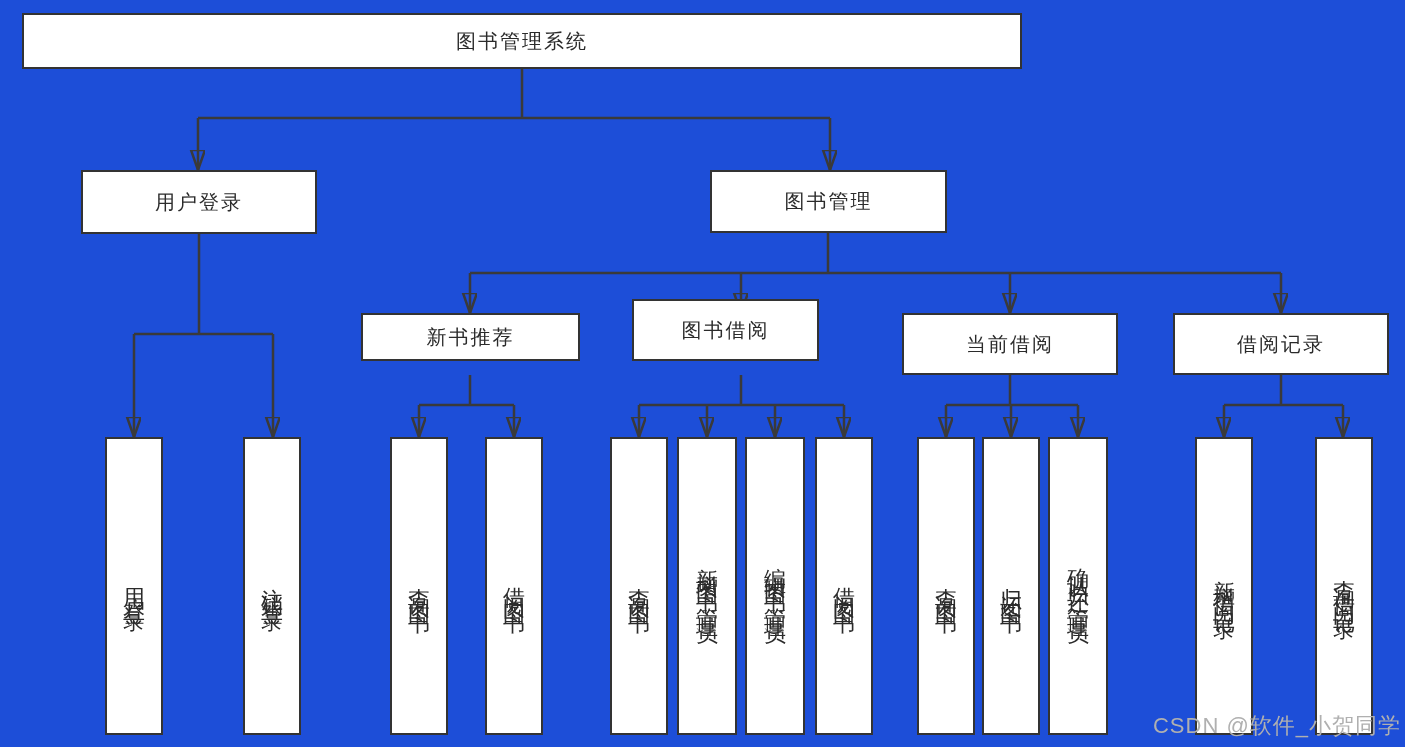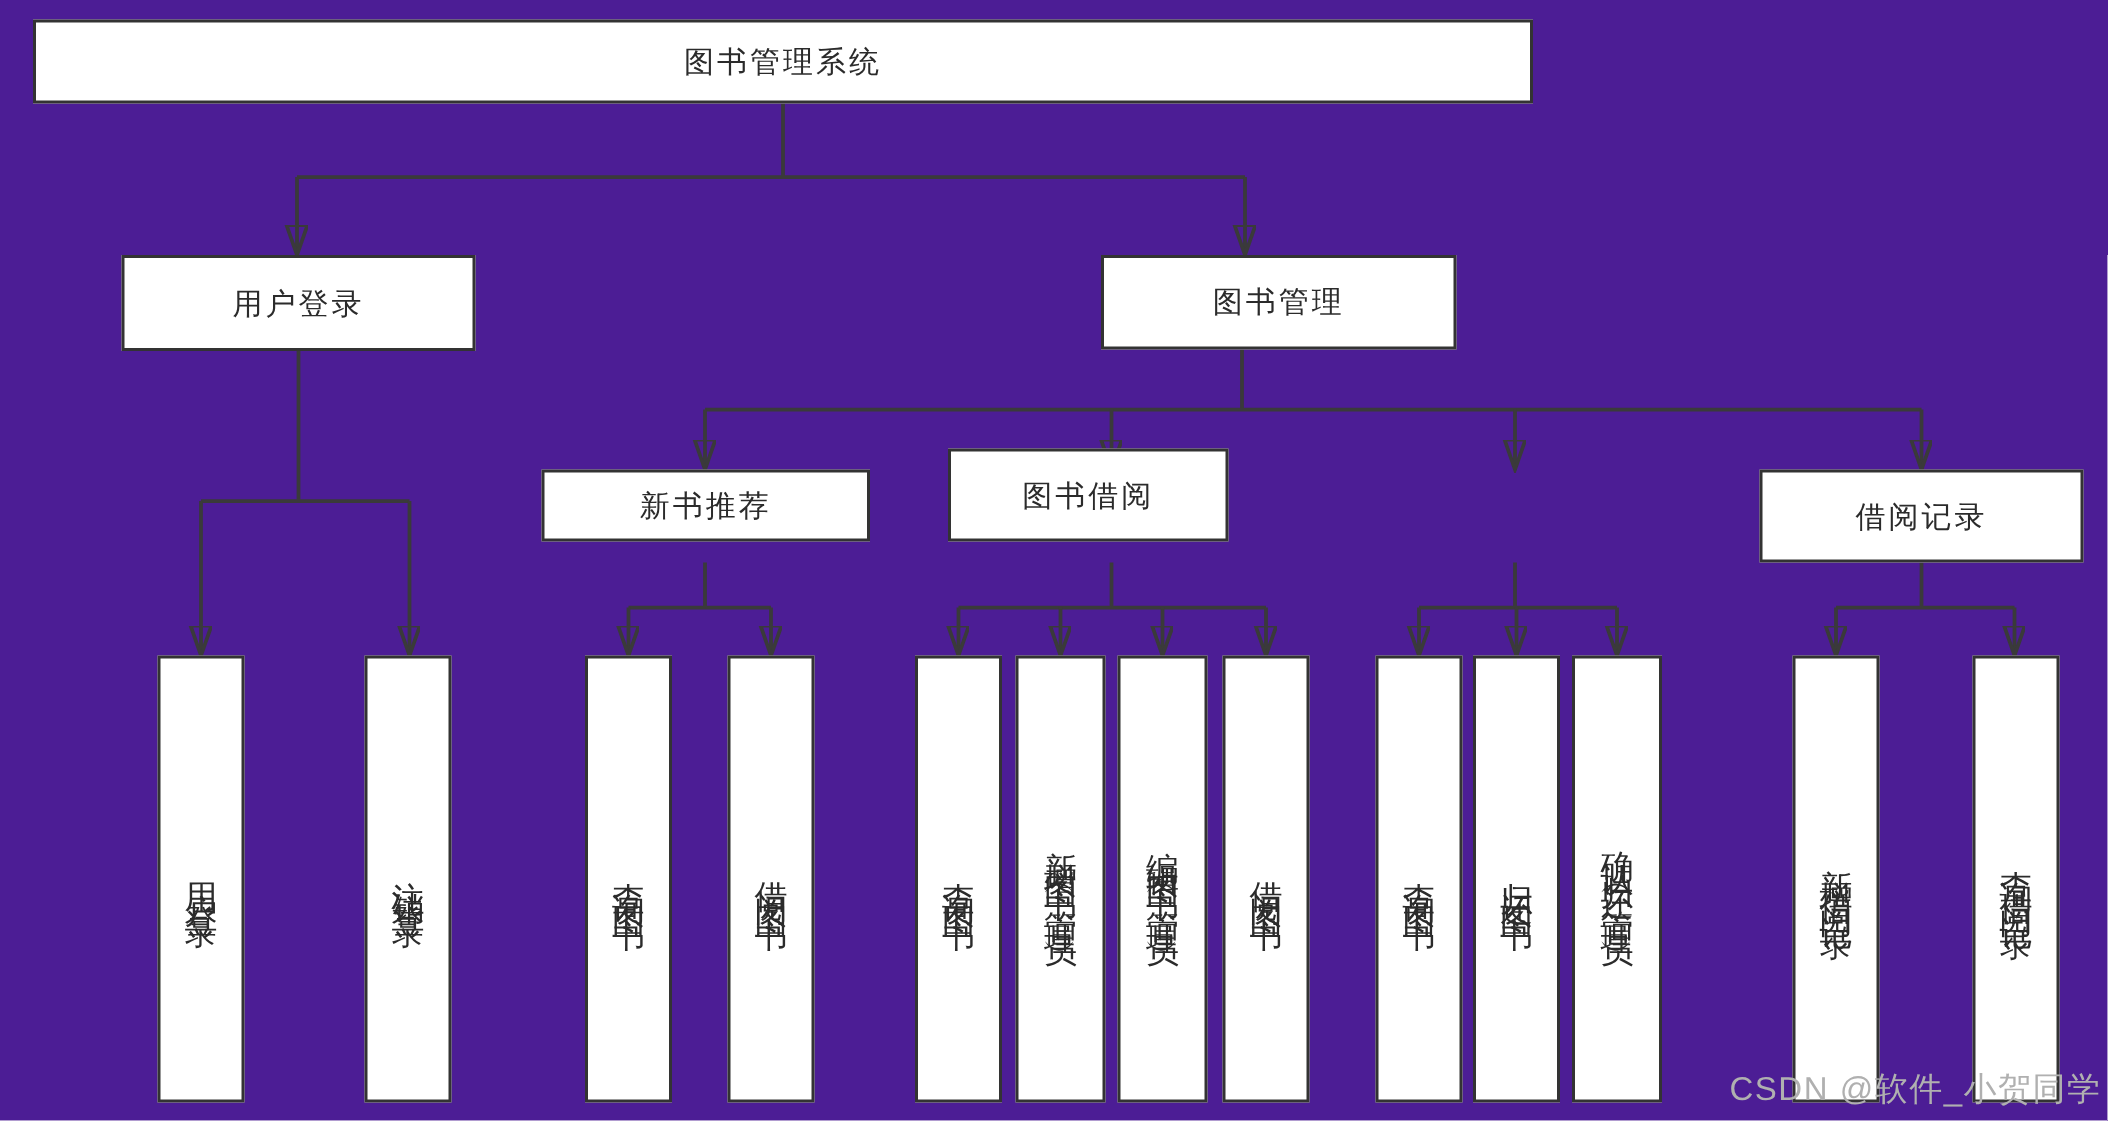--- a/index.html
+++ b/index.html
@@ -4,21 +4,21 @@
 <style>
   html, body {
     margin: 0;
     padding: 0;
     background: #ffffff;
   }
   #canvas {
     position: relative;
     width: 1405px;
     height: 747px;
-    background: #4c1d95;
+    background: #1d4ed8;
     font-family: "Liberation Sans", sans-serif;
     overflow: hidden;
   }
   #wires {
     position: absolute;
     left: 0;
     top: 0;
     z-index: 0;
   }
   #wires path {
@@ -113,29 +113,32 @@
     </g>
   </svg>
 
   <div class="box hbox" style="left:22px;top:13px;width:1000px;height:56px">
     <span>图书管理系统</span>
   </div>
 
   <div class="box hbox" style="left:81px;top:170px;width:236px;height:64px">
     <span>用户登录</span>
   </div>
-  <div class="box hbox" style="left:734px;top:170px;width:237px;height:63px">
+  <div class="box hbox" style="left:710px;top:170px;width:237px;height:63px">
     <span>图书管理</span>
   </div>
 
   <div class="box hbox" style="left:361px;top:313px;width:219px;height:48px">
     <span>新书推荐</span>
   </div>
   <div class="box hbox" style="left:632px;top:299px;width:187px;height:62px">
     <span>图书借阅</span>
+  </div>
+  <div class="box hbox" style="left:902px;top:313px;width:216px;height:62px">
+    <span>当前借阅</span>
   </div>
   <div class="box hbox" style="left:1173px;top:313px;width:216px;height:62px">
     <span>借阅记录</span>
   </div>
 
   <div class="box leaf" style="left:105px">
     <span>用户登录</span>
   </div>
   <div class="box leaf" style="left:243px">
     <span>注销登录</span>

